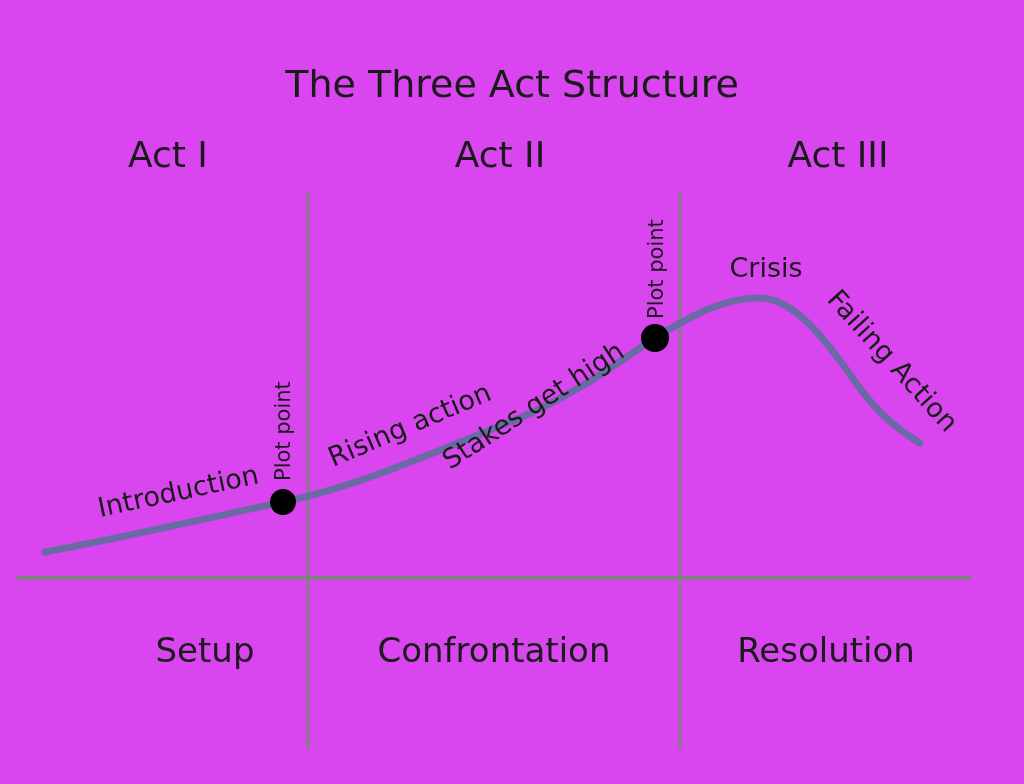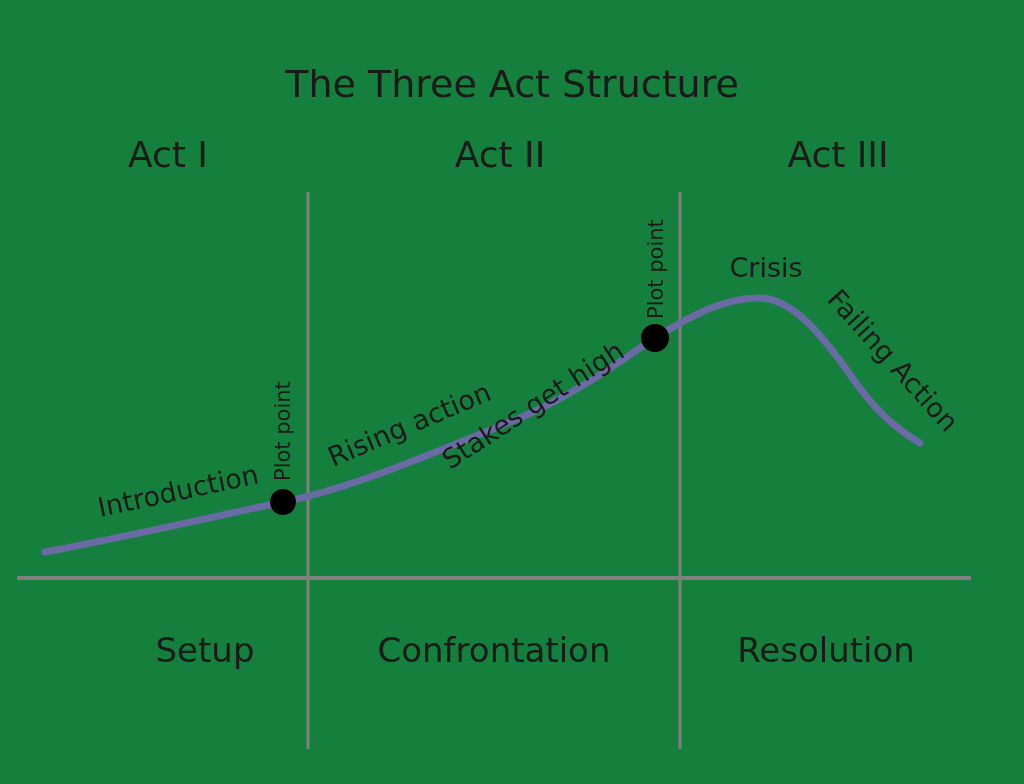--- a/index.html
+++ b/index.html
@@ -5,21 +5,21 @@
 <style>
   html, body {
     margin: 0;
     padding: 0;
     background: #ffffff;
   }
   #stage {
     position: relative;
     width: 1024px;
     height: 784px;
-    background: #15803d;
+    background: #d946ef;
     overflow: hidden;
     font-family: "DejaVu Sans", "Liberation Sans", sans-serif;
     color: #1a1a1a;
   }
   #diagram-svg {
     position: absolute;
     left: 0;
     top: 0;
     width: 1024px;
     height: 784px;

